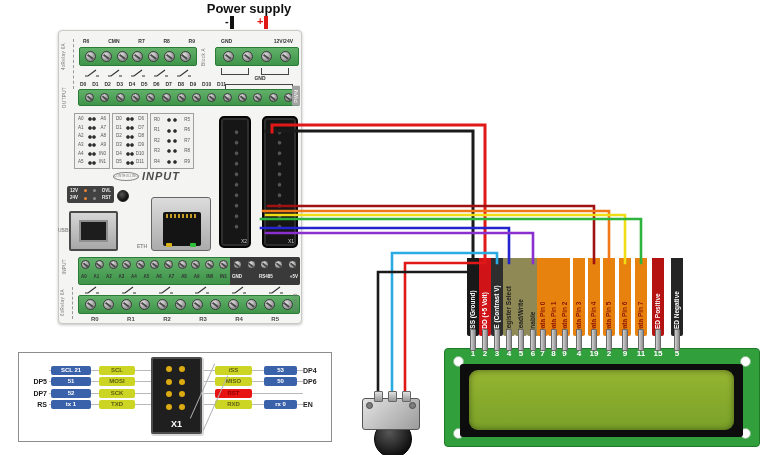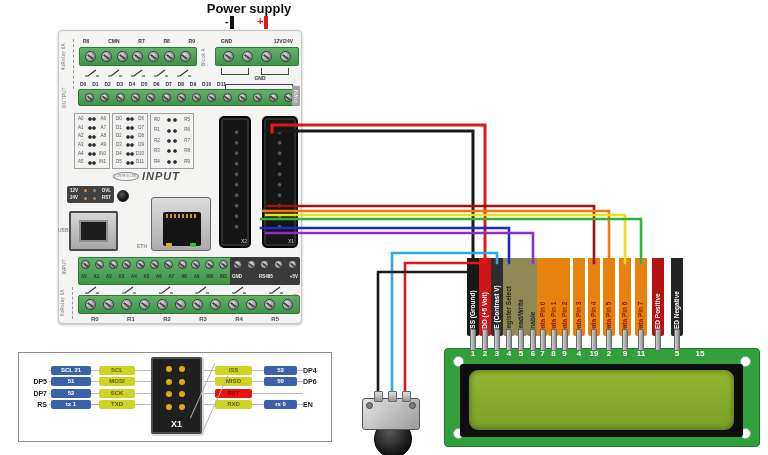--- a/index.html
+++ b/index.html
@@ -556,21 +556,21 @@
       <i class="lcd-leg" style="left: 606px;"></i>
       <span class="lcd-num" style="left: 609px;">2</span>
       <div class="lcd-pin-label" style="left: 619px; width: 12px; background: rgb(232, 130, 14); color: rgb(140, 21, 0); line-height: 12px;">Data Pin 6</div>
       <i class="lcd-leg" style="left: 622px;"></i>
       <span class="lcd-num" style="left: 625px;">9</span>
       <div class="lcd-pin-label" style="left: 635px; width: 12px; background: rgb(232, 130, 14); color: rgb(140, 21, 0); line-height: 12px;">Data Pin 7</div>
       <i class="lcd-leg" style="left: 638px;"></i>
       <span class="lcd-num" style="left: 641px;">11</span>
       <div class="lcd-pin-label" style="left: 652px; width: 12px; background: rgb(181, 18, 18); color: rgb(255, 255, 255); line-height: 12px;">LED Positive</div>
       <i class="lcd-leg" style="left: 655px;"></i>
-      <span class="lcd-num" style="left: 658px; margin-left: 42px;">15</span>
+      <span class="lcd-num" style="left: 658px;">15</span>
       <div class="lcd-pin-label" style="left: 671px; width: 12px; background: rgb(36, 36, 36); color: rgb(255, 255, 255); line-height: 12px;">LED Negative</div>
       <i class="lcd-leg" style="left: 674px;"></i>
       <span class="lcd-num" style="left: 677px;">5</span>
     </div>
 
   <div id="pot">
     <div class="knob"></div>
     <div class="base"></div>
     <i class="pin" style="left:374px;"></i>
     <i class="pin" style="left:388px;"></i>

